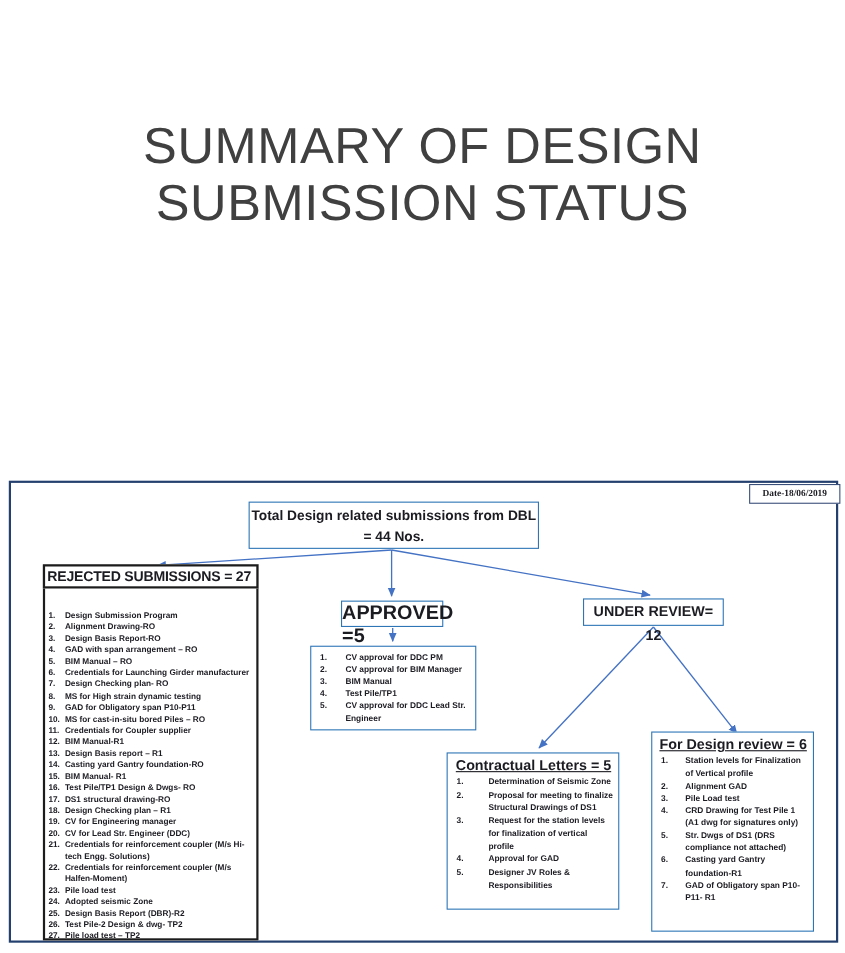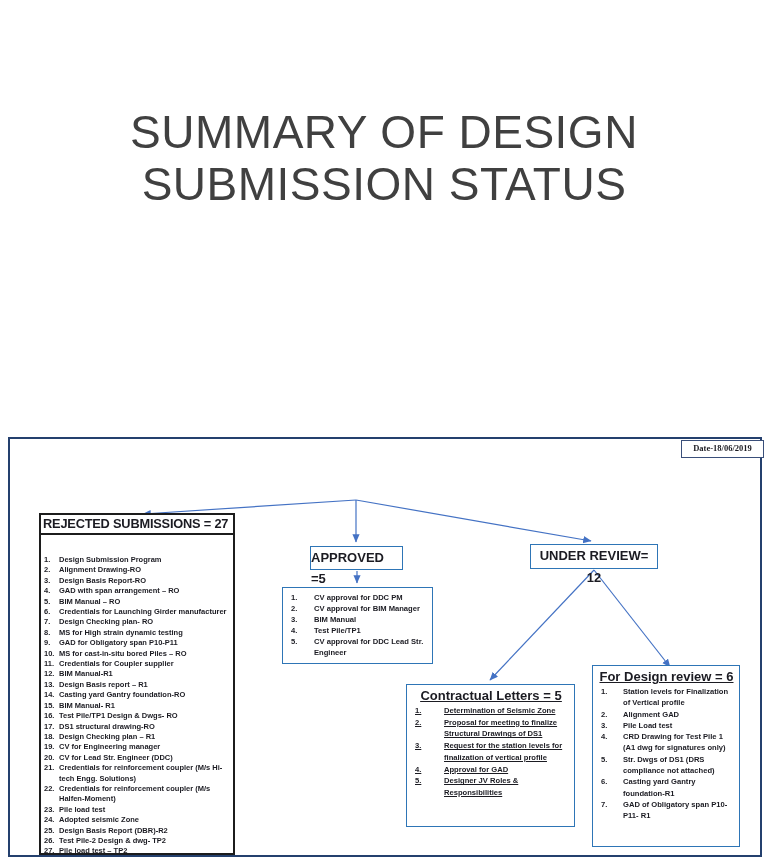--- a/index.html
+++ b/index.html
@@ -32,29 +32,29 @@
   }
   .rejected-box { left:29px; top:74px; width:196px; height:342px; border:2px solid #1c1c1c; background:#fff; }
   .rejected-title {
     border:2px solid #1c1c1c; margin:-2px -2px 19px -2px; padding:1px 2px 2px 2px;
     font-size:12.8px; font-weight:bold; letter-spacing:-0.2px; white-space:nowrap; background:#fff;
   }
   .rejected-list { padding:1px 2px 0 3px; }
 
   .approved-title-box {
     left:300px; top:107px; width:93px; height:24px;
-    font-weight:bold; font-size:13px; line-height:21px;
+    font-weight:bold; font-size:18px; line-height:21px;
   }
   .approved-list-box { left:272px; top:148px; width:151px; height:77px; padding:4px 3px 0 5px; }
 
   .under-review-box {
     left:520px; top:105px; width:128px; height:25px;
     text-align:center; font-weight:bold; font-size:13px; line-height:22px;
   }
-  .contractual-box { left:396px; top:245px; width:169px; height:143px; padding:2px 3px 0 4px;text-decoration:underline; }
+  .contractual-box { left:396px; top:245px; width:157px; height:143px; padding:2px 3px 0 4px; }
   .design-box { left:582px; top:226px; width:148px; height:182px; padding:2px 3px 0 4px; }
   .panel-title {
     font-size:13px; font-weight:bold; text-align:center; text-decoration:underline;
     margin:1px 0 2px 0; white-space:nowrap;
   }
 
   .li-row { display:flex; font-weight:bold; }
   .li-num { flex:none; }
   .li-txt { flex:1; }
   .rejected-list .li-row { font-size:7.5px; line-height:10.4px; }
@@ -86,20 +86,24 @@
       <line x1="346" y1="61" x2="133" y2="75" stroke="#4472C4" stroke-width="1.2" marker-end="url(#arr)"></line>
       <line x1="346" y1="61" x2="346" y2="103" stroke="#4472C4" stroke-width="1.2" marker-end="url(#arr)"></line>
       <line x1="346" y1="61" x2="581" y2="102" stroke="#4472C4" stroke-width="1.2" marker-end="url(#arr)"></line>
       <line x1="347" y1="132" x2="347" y2="144" stroke="#4472C4" stroke-width="1.2" marker-end="url(#arr)"></line>
       <line x1="584" y1="131" x2="480" y2="241" stroke="#4472C4" stroke-width="1.2" marker-end="url(#arr)"></line>
       <line x1="584" y1="131" x2="660" y2="228" stroke="#4472C4" stroke-width="1.2" marker-end="url(#arr)"></line>
     </svg>
 
     <div class="abs date-badge">Date-18/06/2019</div>
 
+    <div class="abs root-box blue-border">
+      <div>Total Design related submissions from DBL</div>
+      <div>= 44 Nos.</div>
+    </div>
 
     <div class="abs rejected-box">
       <div class="rejected-title">REJECTED SUBMISSIONS = 27</div>
       <div class="rejected-list">
           <div class="li-row">
             <span class="li-num">1.</span>
             <span class="li-txt">Design Submission Program</span>
           </div>
           <div class="li-row">
             <span class="li-num">2.</span>

